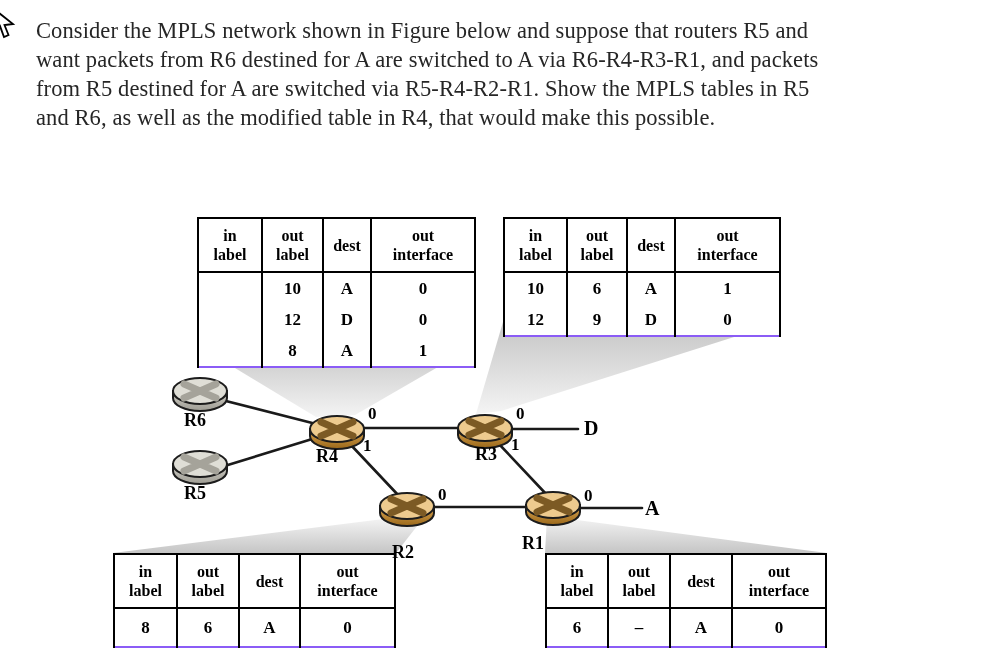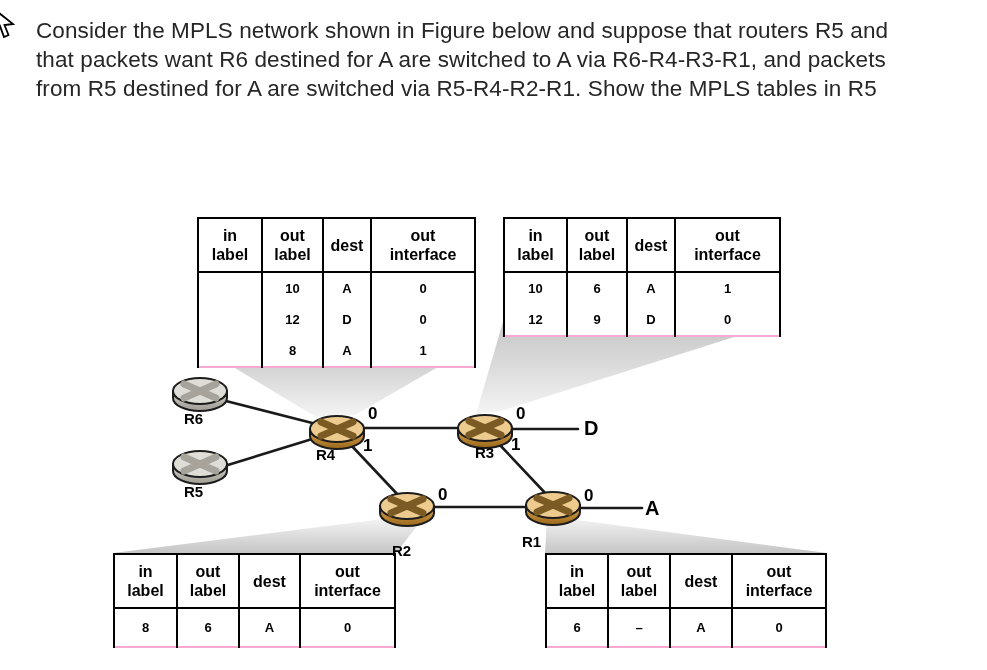--- a/index.html
+++ b/index.html
@@ -1,55 +1,56 @@
 <!DOCTYPE html>
 <html><head>
 <meta charset="utf-8">
 <style>
   html,body{margin:0;padding:0;background:#fff;}
   .page{position:relative;width:987px;height:670px;background:#ffffff;overflow:hidden;
-        font-family:Liberation Sans, sans-serif;}
+        font-family:Liberation Serif, serif;}
   
   .problem{position:absolute;left:36px;top:16px;color:#262626;
            font-size:22.5px;line-height:29px;letter-spacing:.1px;}
   .problem div{white-space:nowrap;}
   
   .cursor{position:absolute;left:-9px;top:6px;}
   
   .diagram{position:absolute;left:0;top:0;}
   .link{stroke-width:2.6;stroke-linecap:round;fill:none;}
   .router-outline{stroke:#1c1c1c;stroke-width:2;}
   .router-x{stroke-width:7;stroke-linecap:round;fill:none;}
   
   table.tbl{position:absolute;border-collapse:collapse;table-layout:fixed;
-            background:#fff;border:2px solid #f9a8d4;}
+            background:#fff;border:2px solid #8b5cf6;}
   .tbl th,.tbl td{border:2px solid #000;text-align:center;vertical-align:middle;
                   color:#000;padding:0;}
   .tbl th{height:52px;font-size:16px;line-height:19px;font-weight:bold;white-space:pre-line;}
-  .tbl td{font-size:13px;line-height:21px;font-weight:bold;white-space:pre-line;}
+  .tbl td{font-size:17px;line-height:21px;font-weight:bold;white-space:pre-line;}
   .tbl tbody td{border-top:none;border-bottom:none;padding:5px 0;}
   .tbl.single tbody td{padding:8px 0;}
   
-  .rlabel{position:absolute;font-size:15px;font-weight:bold;color:#000;white-space:nowrap;}
+  .rlabel{position:absolute;font-size:18px;font-weight:bold;color:#000;white-space:nowrap;}
   .hlabel{position:absolute;font-size:20px;font-weight:bold;color:#000;white-space:nowrap;}
   .iflabel{position:absolute;font-size:17px;font-weight:bold;color:#000;white-space:nowrap;}
 </style>
 </head>
 <body>
 
 <div class="page">
 
   <svg class="cursor" width="26" height="34" viewBox="0 0 26 34">
     <path d="M3 3 L3 26 L9 20 L13 31 L17.5 29 L13.5 19 L22 18 Z" fill="#ffffff" stroke="#000000" stroke-width="1.8"></path>
   </svg>
 
   <div class="problem">
     <div>Consider the MPLS network shown in Figure below and suppose that routers R5 and</div>
-    <div>that packets want R6 destined for A are switched to A via R6-R4-R3-R1, and packets</div>
+    <div>want packets from R6 destined for A are switched to A via R6-R4-R3-R1, and packets</div>
     <div>from R5 destined for A are switched via R5-R4-R2-R1. Show the MPLS tables in R5</div>
+    <div>and R6, as well as the modified table in R4, that would make this possible.</div>
   </div>
 
   <svg class="diagram" width="987" height="670" viewBox="0 0 987 670">
     <defs>
       <linearGradient id="gMplsSide" x1="0" y1="0" x2="0" y2="1">
         <stop offset="0" stop-color="#dca652"></stop>
         <stop offset="1" stop-color="#9a681a"></stop>
       </linearGradient>
       <linearGradient id="gPlainSide" x1="0" y1="0" x2="0" y2="1">
         <stop offset="0" stop-color="#cfcdc5"></stop>

